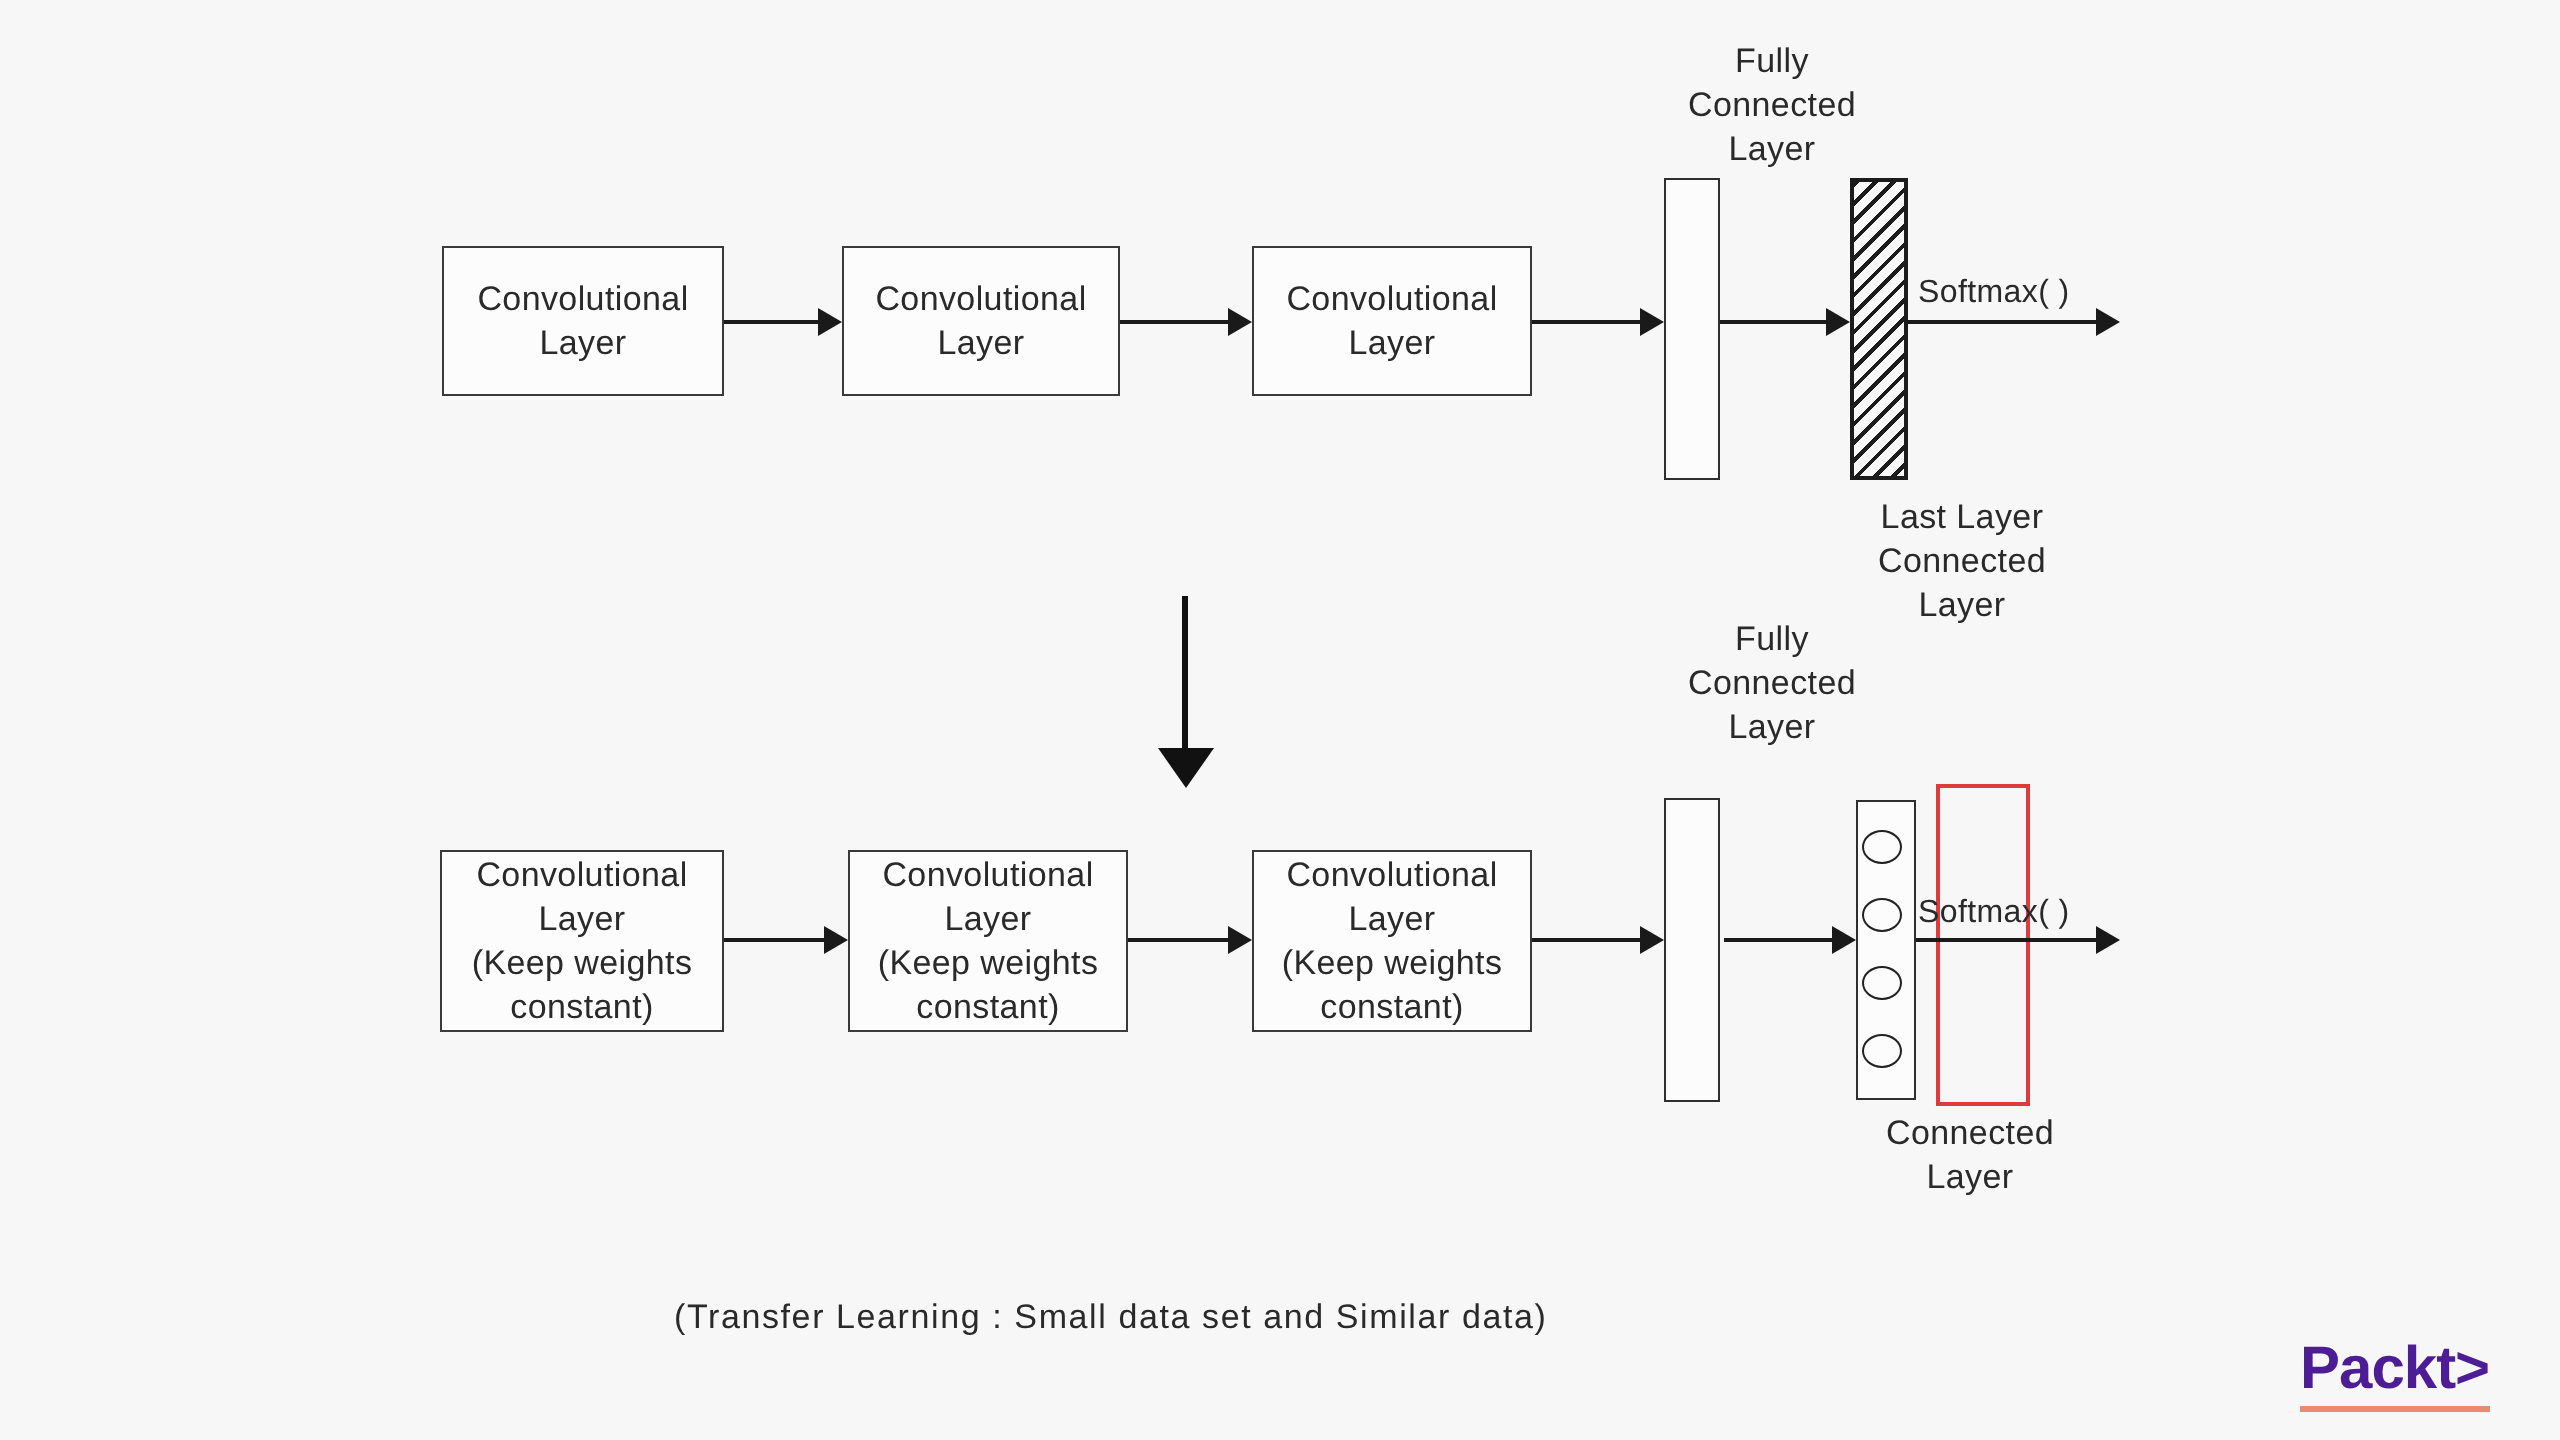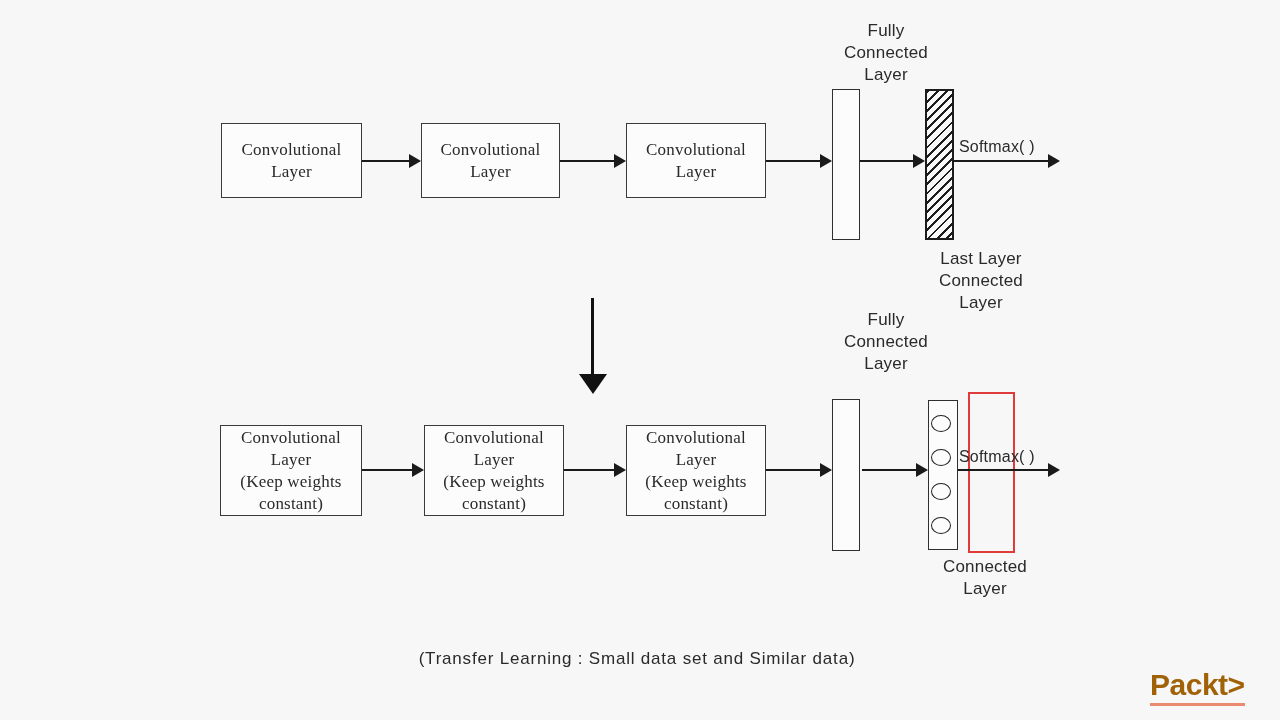--- a/index.html
+++ b/index.html
@@ -6,21 +6,21 @@
   * { box-sizing:border-box; }
   .stage {
     position:relative; width:1280px; height:720px;
     background:#f7f7f7; overflow:hidden;
     font-family:"Liberation Sans", sans-serif;
     color:#2a2a2a;
   }
   .box {
     position:absolute; border:1.5px solid #3a3a3a; background:#fcfcfc;
     display:flex; flex-direction:column; align-items:center; justify-content:center;
-    text-align:center; font-size:17px; line-height:22px; letter-spacing:0.2px;font-family:Liberation Serif, serif;
+    text-align:center; font-size:17px; line-height:22px; letter-spacing:0.2px;
   }
   .box span, .lbl span { display:block; }
   .lbl {
     position:absolute; text-align:center; font-size:17px; line-height:22px;
     letter-spacing:0.2px;
     margin-left:41px;
   }
   .vrect { position:absolute; border:1.5px solid #2f2f2f; background:#fcfcfc; }
   .hatched {
     border:2px solid #1c1c1c;
@@ -37,24 +37,24 @@
   .varrow-head {
     position:absolute; width:0; height:0;
     border-left:14px solid transparent; border-right:14px solid transparent;
     border-top:20px solid #111;
   }
   .circle {
     position:absolute; width:20px; height:17px; left:2px;
     border:1.5px solid #222; border-radius:50%; background:#fcfcfc;
   }
   .softmax { position:absolute; font-size:16px; letter-spacing:0.2px; white-space:nowrap; }
-  .caption { position:absolute; font-size:17px; letter-spacing:0.8px; text-align:center; }
+  .caption { position:absolute; font-size:17px; letter-spacing:0.8px; }
   .logo {
     position:absolute; font-size:30px; font-weight:bold; letter-spacing:-0.5px;
-    color:#a16207; border-bottom:3px solid #ea8a70; padding-bottom:1px;
+    color:#4c1d95; border-bottom:3px solid #ea8a70; padding-bottom:1px;
   }
 </style>
 </head>
 <body>
 
 <div class="stage">
 
   <div class="box" style="left:221px; top:123px; width:141px; height:75px">
     <span>Convolutional</span>
     <span>Layer</span>

